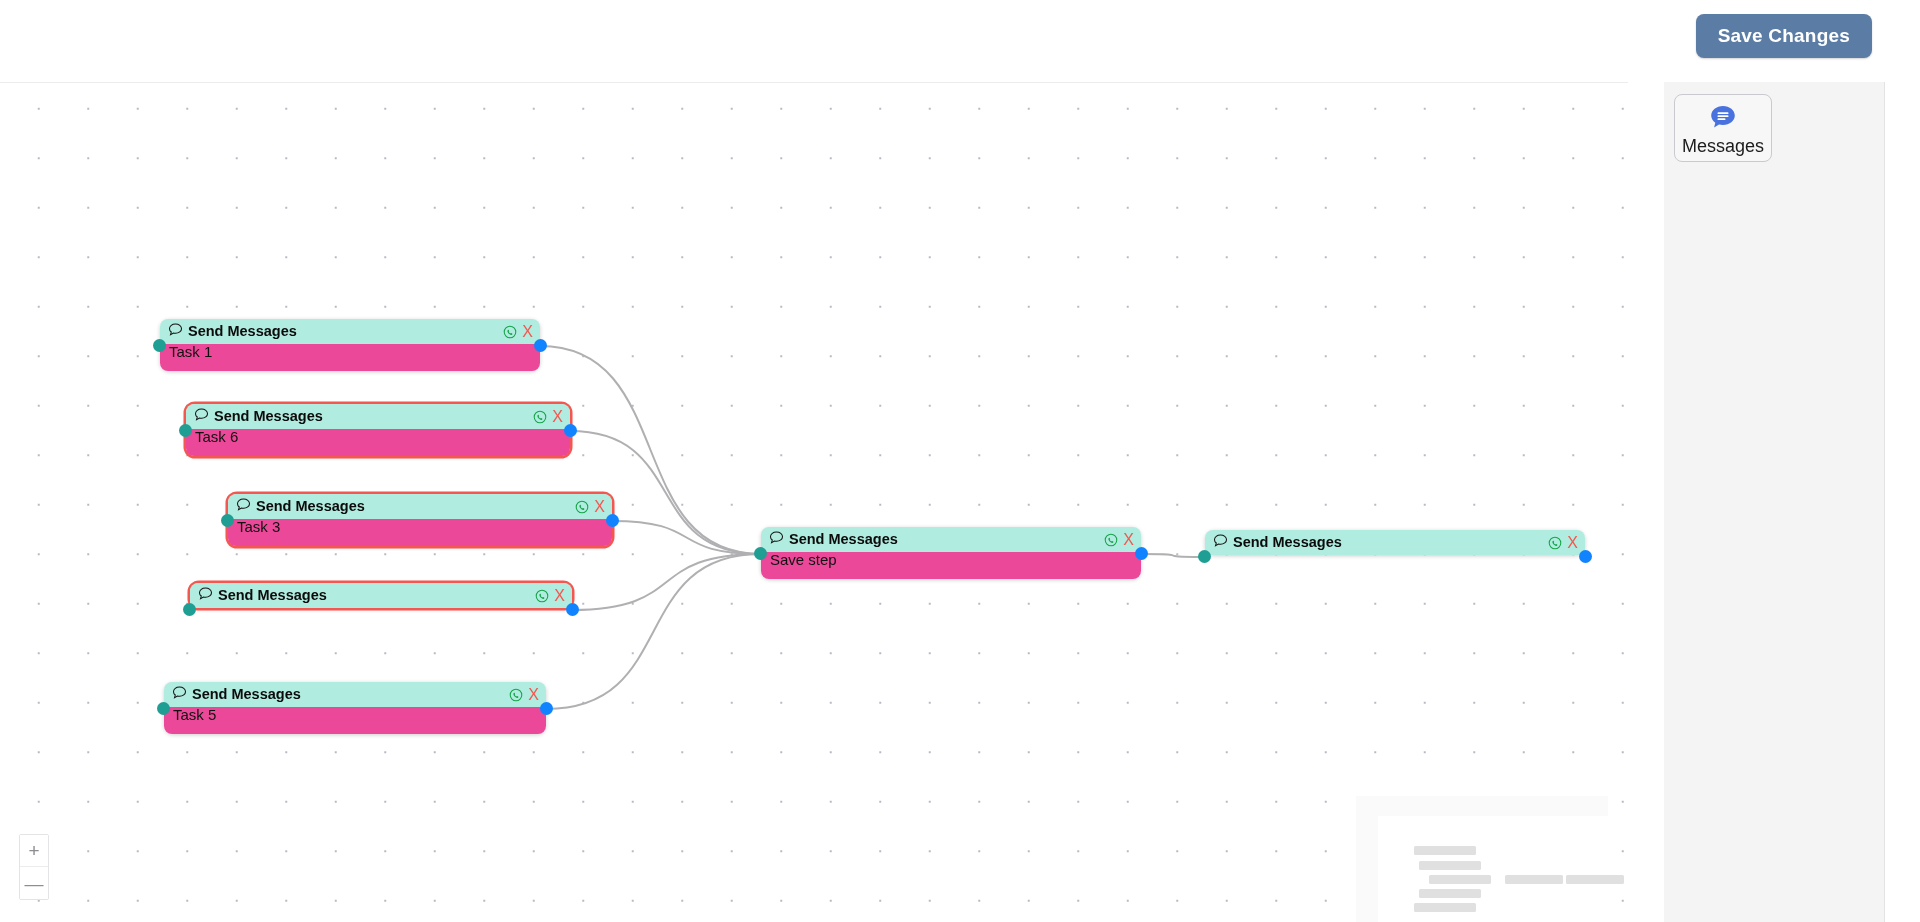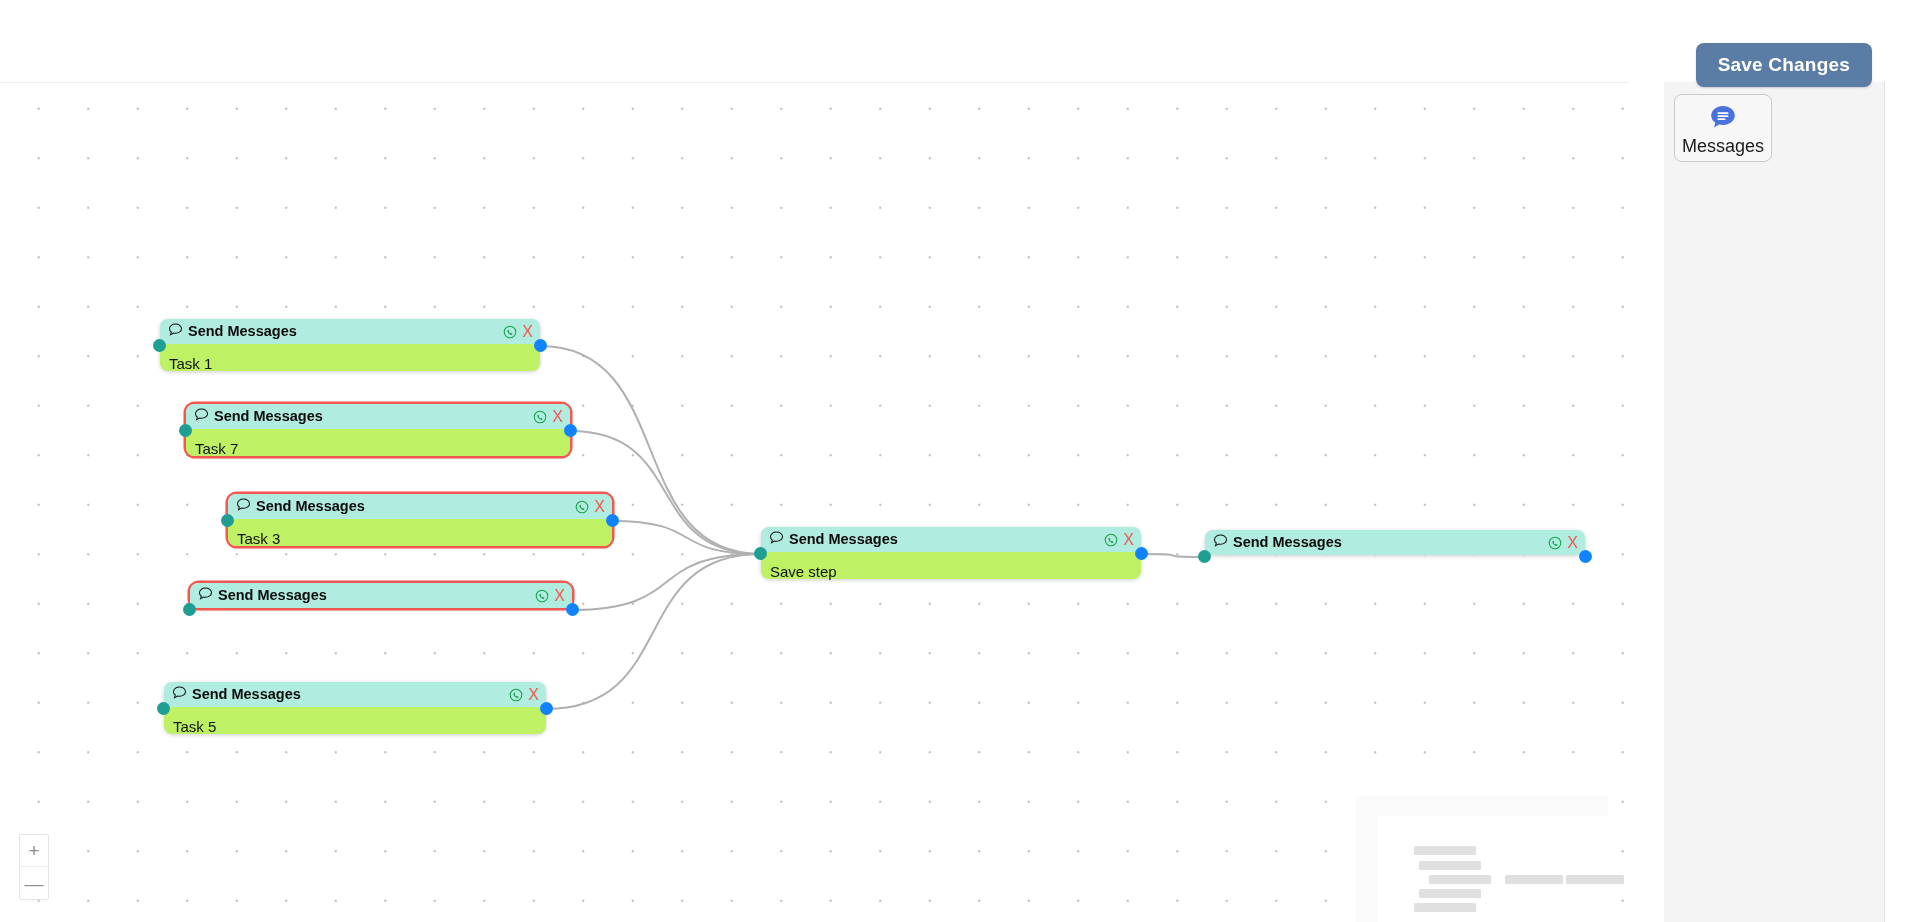--- a/index.html
+++ b/index.html
@@ -21,21 +21,21 @@
   #save-btn {
     position: absolute; right: 48px; top: 14px;
     height: 44px; padding: 0 22px;
     background: #5a7ca5;
     color: #ffffff;
     font-size: 19px; font-weight: bold;
     border: none; border-radius: 8px;
     cursor: pointer;
     letter-spacing: .2px;
     box-shadow: 0 1px 2px rgba(0,0,0,.18);
-    display: flex; align-items: center; justify-content: center; margin-top: 29px;
+    display: flex; align-items: center; justify-content: center;
   }
 
   
   #canvas-wrap {
     position: absolute; left: 0; top: 82px;
     width: 1628px; height: 840px;
     overflow: hidden;
     background-color: #ffffff;
     background-image: radial-gradient(circle, #b9b9c4 1.1px, transparent 1.2px);
     background-size: 49.5px 49.5px;
@@ -90,23 +90,23 @@
     line-height: 1; margin-left: 5px; white-space: nowrap;
   }
   .node .hspacer { flex: 1; }
   .node .wa { margin-right: 5px; display: flex; align-items: center; cursor: pointer; }
   .node .xbtn {
     font-size: 16px; color: #f4574f; line-height: 1;
     cursor: pointer; font-family: "Liberation Sans", sans-serif;
   }
   .node .nbody {
     height: 27px;
-    display: flex; align-items: flex-end;
+    display: flex; align-items: flex-start;
     padding-left: 9px;
-    background: #bef264;
+    background: #ec4899;
     border-radius: 0 0 8px 8px;
   }
   .node .nbody span { font-size: 15px; color: #111111; line-height: 1; }
 
   .handle {
     position: absolute; border-radius: 50%;
     width: 13px; height: 13px;
   }
   .handle.in  { background: #1f9e93; left: -7px;  top: 20px; }
   .handle.out { background: #1183ff; right: -7px; top: 20px; }
@@ -189,21 +189,21 @@
           <span class="hspacer"></span>
           <span class="wa">
             <svg width="14" height="14" viewBox="0 0 16 16">
               <circle cx="8" cy="8" r="6.6" fill="none" stroke="#17a34a" stroke-width="1.2"></circle>
               <path d="M5.6 5.4 c.4-.1.7 0 .9.4 l.5 1 c.1.3 0 .5-.2.7 l-.3.3 c.4.8 1 1.4 1.8 1.8 l.3-.3 c.2-.2.4-.3.7-.2 l1 .5 c.4.2.5.5.4.9 -.2.7-.9 1-1.6.8 -2-.5-3.6-2.1-4.1-4.1 -.2-.7.1-1.4.8-1.6 z" fill="#17a34a"></path>
             </svg>
           </span>
           <span class="xbtn">X</span>
         </div>
         <div class="nbody">
-          <span>Task 7</span>
+          <span>Task 6</span>
         </div>
         <div class="handle in"></div>
         <div class="handle out"></div>
       </div>
       <div class="node err" style="left: 228px; top: 411px; width: 384px;">
         <div class="nhead">
           <span><svg width="15" height="15" viewBox="0 0 16 16">
               <path d="M8 2.2 C4.4 2.2 1.6 4.4 1.6 7.1 C1.6 8.5 2.3 9.8 3.5 10.7 L2.7 13.5 L5.8 11.8 C6.5 11.96 7.2 12.04 8 12.04 C11.6 12.04 14.4 9.84 14.4 7.1 C14.4 4.4 11.6 2.2 8 2.2 Z" fill="none" stroke="#111" stroke-width="1.1"></path>
             </svg></span>
           <span class="htitle">Send Messages</span>

